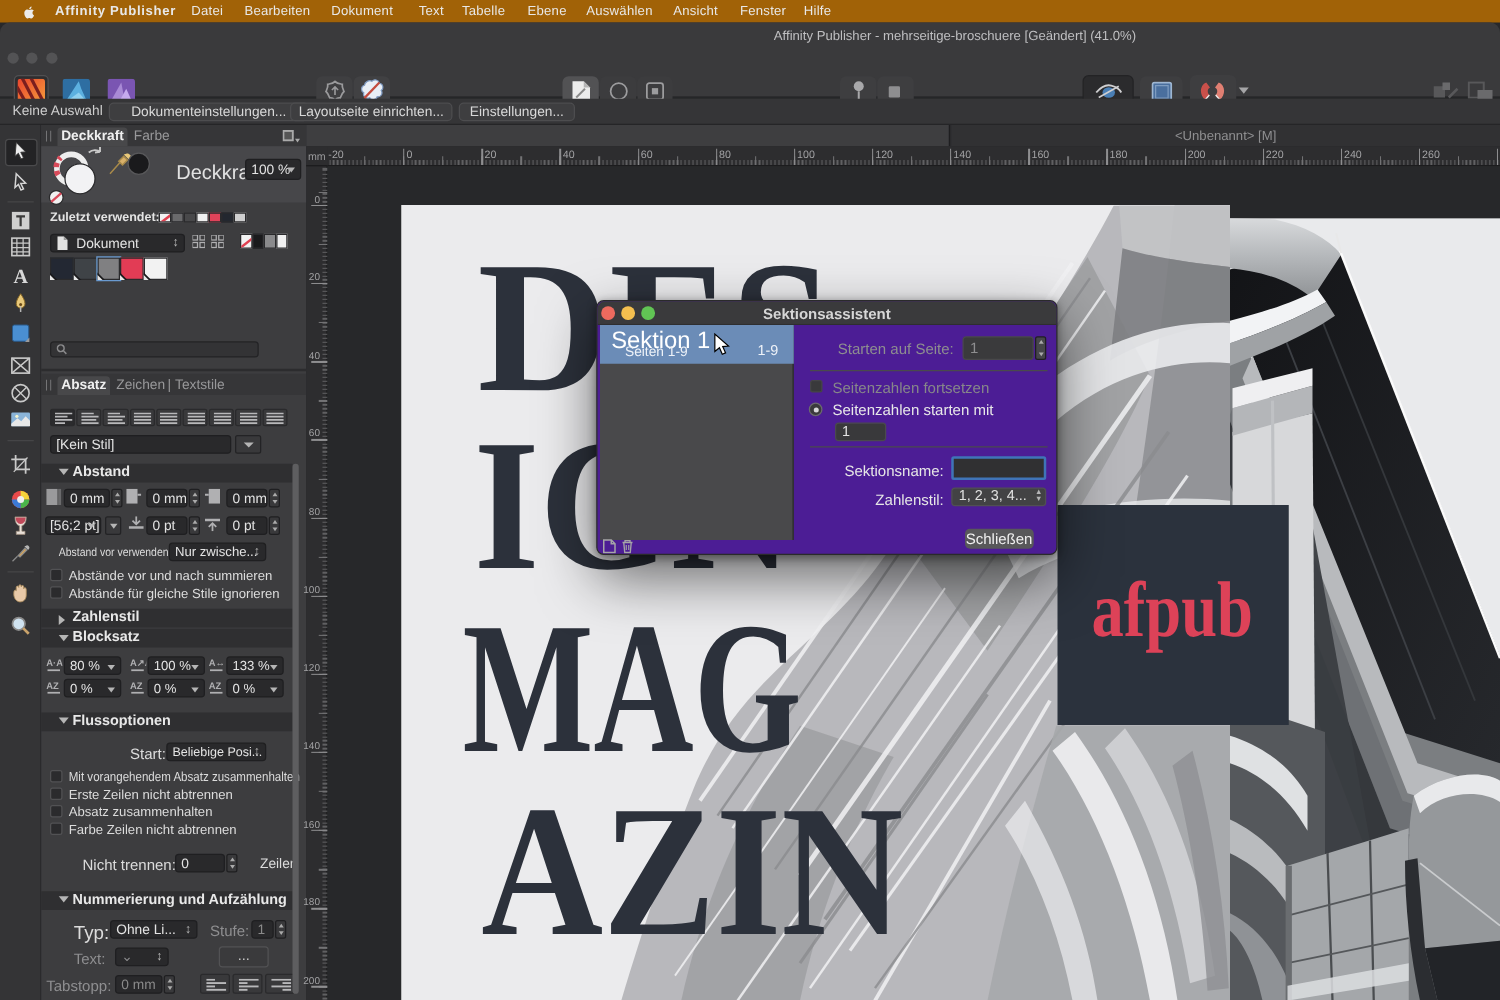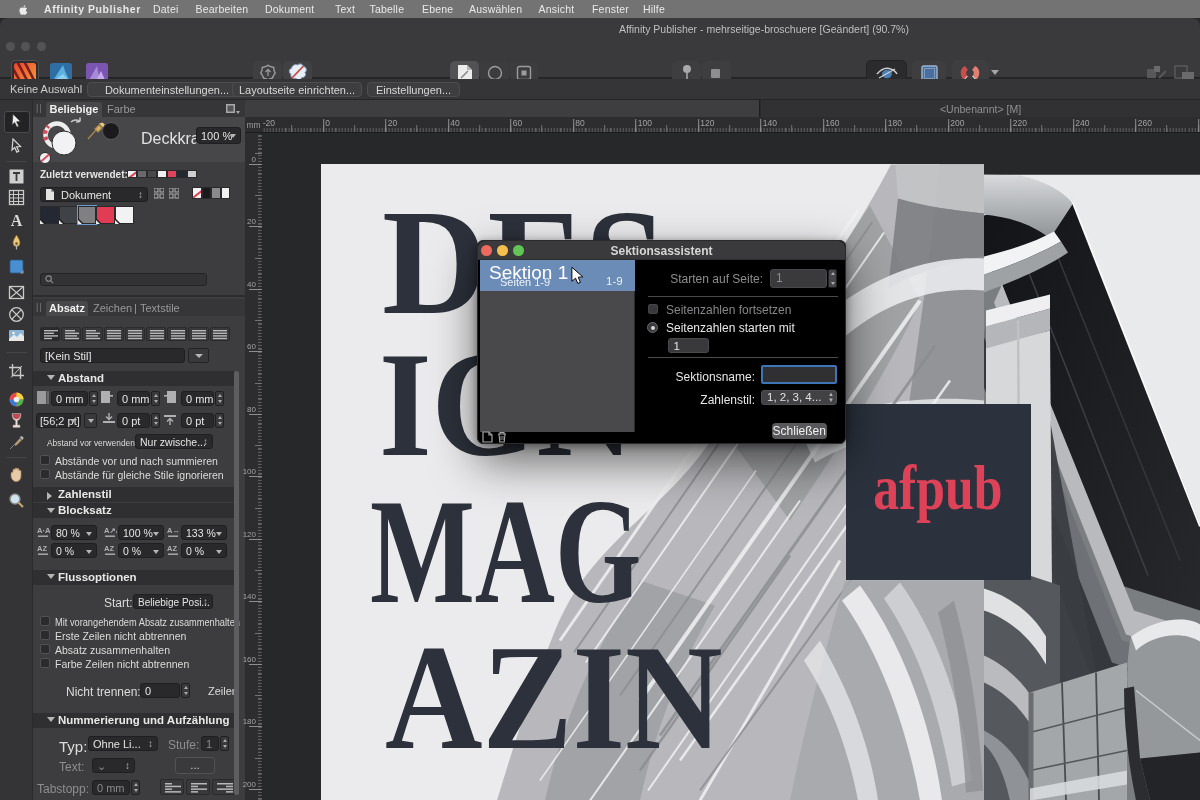--- a/index.html
+++ b/index.html
@@ -1,19 +1,19 @@
 <!DOCTYPE html>
 <html><head><meta charset="utf-8">
 <style>
 *{margin:0;padding:0;box-sizing:border-box;}
 html,body{width:1200px;height:800px;overflow:hidden;background:#27282a;font-family:"Liberation Sans",sans-serif;}
 .abs{position:absolute;}
 #stage{position:relative;width:1200px;height:800px;}
 
-#menubar{left:0;top:0;width:1200px;height:18px;background:#737373;color:#e8e8e8;font-size:10.5px;letter-spacing:0.2px;}
+#menubar{left:0;top:0;width:1200px;height:18px;background:#a16207;color:#e8e8e8;font-size:10.5px;letter-spacing:0.2px;}
 #menubar span{position:absolute;top:3px;white-space:nowrap;}
 
 #titlebar{left:0;top:18px;width:1200px;height:60px;background:#3a3a3c;border-bottom:1px solid #232324;border-radius:8px 8px 0 0;}
 .tl{position:absolute;top:23.5px;width:9px;height:9px;border-radius:50%;background:#535355;}
 #wtitle{position:absolute;top:4.5px;left:464px;width:600px;text-align:center;color:#bfbfc1;font-size:10.5px;white-space:nowrap;}
 .tbtn{position:absolute;border-radius:5px;}
 
 #ctxbar{left:0;top:79px;width:1200px;height:20.5px;background:#353537;border-bottom:1px solid #252527;color:#d6d6d6;font-size:11.5px;}
 .cbtn{position:absolute;top:2.5px;height:15px;line-height:14px;text-align:center;background:#3e3e40;border:1px solid #4d4d4f;border-radius:4px;color:#d9d9d9;white-space:nowrap;overflow:hidden;font-size:11px;}
 
@@ -43,21 +43,21 @@
 #tabbar{left:245px;top:99.5px;width:955px;height:17.5px;background:#2a2a2c;}
 
 #hruler{left:245px;top:117px;width:955px;height:16px;background:#2d2d2f;border-bottom:1px solid #1c1c1e;}
 #vruler{left:245px;top:133px;width:17px;height:667px;background:#2d2d2f;border-right:1px solid #1c1c1e;}
 .rnum{position:absolute;color:#a2a2a4;font-size:8.5px;}
 
 #canvas{left:262px;top:133px;width:938px;height:667px;background:#27282a;overflow:hidden;}
 
 .bigline{position:absolute;font-family:"Liberation Serif",serif;font-weight:bold;color:#2c313b;font-size:150px;line-height:104px;transform-origin:0 0;white-space:nowrap;}
 
-#dialog{left:477px;top:240px;width:369px;height:203.5px;background:#000000;border-radius:6px;box-shadow:0 18px 45px rgba(0,0,0,.55),0 2px 8px rgba(0,0,0,.4);border:1px solid #2a2a2b;font-size:12px;color:#e2e2e2;}
+#dialog{left:477px;top:240px;width:369px;height:203.5px;background:#4c1d95;border-radius:6px;box-shadow:0 18px 45px rgba(0,0,0,.55),0 2px 8px rgba(0,0,0,.4);border:1px solid #2a2a2b;font-size:12px;color:#e2e2e2;}
 .dsep{position:absolute;left:170px;width:190px;height:1px;background:#4a4a4c;}
 </style></head><body>
 <div id="stage">
 <div id="menubar" class="abs">
       <span style="left:44px;font-weight:bold;letter-spacing:0.55px;">Affinity Publisher</span>
       <span style="left:153px;">Datei</span>
       <span style="left:195.5px;">Bearbeiten</span>
       <span style="left:265px;">Dokument</span>
       <span style="left:335px;">Text</span>
       <span style="left:369.5px;">Tabelle</span>
@@ -68,21 +68,21 @@
       <span style="left:643px;">Hilfe</span>
     </div>
     <svg class="abs" style="left:16.5px;top:3.5px" width="11" height="12" viewBox="0 0 26 30">
 <path fill="#ebebeb" d="M21.7 15.9c0-3.1 2.5-4.6 2.6-4.7-1.4-2.1-3.6-2.4-4.4-2.4-1.9-.2-3.7 1.1-4.6 1.1-.9 0-2.4-1.1-4-1-2 0-3.9 1.2-5 3-2.1 3.7-.5 9.2 1.5 12.2 1 1.5 2.2 3.1 3.8 3 1.5-.1 2.1-1 3.9-1s2.3 1 4 .9c1.6 0 2.7-1.5 3.7-3 1.2-1.7 1.6-3.4 1.7-3.5-.1 0-3.2-1.2-3.2-4.6z"></path>
 <path fill="#ebebeb" d="M18.7 6.8c.8-1 1.4-2.4 1.2-3.8-1.2.1-2.7.8-3.5 1.8-.8.9-1.5 2.3-1.3 3.7 1.4.1 2.8-.7 3.6-1.7z"></path>
     </svg>
     <div id="titlebar" class="abs">
       <div class="tl" style="left:6px"></div>
       <div class="tl" style="left:21px"></div>
       <div class="tl" style="left:36.5px"></div>
-      <div id="wtitle">Affinity Publisher - mehrseitige-broschuere [Geändert] (90.7%)</div>
+      <div id="wtitle">Affinity Publisher - mehrseitige-broschuere [Geändert] (41.0%)</div>
       <div class="abs" style="left:11px;top:42px;width:28px;height:27px;background:#2e2e30;border:1px solid #505052;border-radius:4px"></div>
 <svg class="abs" style="left:14px;top:45px" width="22" height="21" viewBox="0 0 22 21">
         <defs>
           <linearGradient id="apub" x1="0" y1="0" x2="1" y2="1">
             <stop offset="0" stop-color="#e8452e"></stop>
             <stop offset="1" stop-color="#f6a03c"></stop>
           </linearGradient>
         </defs>
         <rect width="22" height="21" rx="2.5" fill="url(#apub)"></rect>
         <g stroke="#7a1e1e" stroke-width="2.6">
@@ -234,21 +234,21 @@
     <svg class="abs" style="left:8px;top:491.5px" width="17" height="17" viewBox="0 0 17 17">
       <circle cx="7" cy="7" r="5" fill="#cfe2f0" stroke="#8a8a8a" stroke-width="1.4"></circle>
       <line x1="10.5" y1="10.5" x2="15" y2="15" stroke="#c9a26a" stroke-width="2.2"></line>
     </svg>
     <div class="abs" style="left:6px;top:160.5px;width:21px;height:1px;background:#454547"></div>
     <div class="abs" style="left:6px;top:352px;width:21px;height:1px;background:#454547"></div>
     <div class="abs" style="left:6px;top:457px;width:21px;height:1px;background:#454547"></div>
     <div id="lpanel" class="abs">
       <div class="ptabrow" style="top:0px"></div>
       <div class="abs" style="left:3px;top:3px;width:7px;height:11px;color:#7a7a7c;font-size:9px;letter-spacing:1px">||</div>
-      <div class="ptab-a" style="left:13px;width:56px">Beliebige</div>
+      <div class="ptab-a" style="left:13px;width:56px">Deckkraft</div>
       <div class="ptab-i" style="left:74px">Farbe</div>
       <svg class="abs" style="left:193px;top:4px" width="14" height="11" viewBox="0 0 14 11">
         <rect x="0" y="0" width="9" height="9" fill="#aaa"></rect>
         <rect x="1.5" y="1.5" width="6" height="6" fill="#555"></rect>
         <path d="M10 7 L14 7 L12 10Z" fill="#aaa"></path>
       </svg>
       <div class="abs" style="left:0;top:17px;width:211.5px;height:45px;background:#47474a"></div>
       <svg class="abs" style="left:5px;top:15.5px" width="52" height="50" viewBox="0 0 52 50">
 <circle cx="19" cy="20" r="11.5" fill="none" stroke="#ededed" stroke-width="4.5"></circle>
 <path d="M8.5 25 A11.5 11.5 0 0 1 10.5 11" fill="none" stroke="#d84a5a" stroke-width="4.5" stroke-dasharray="3.5 3"></path>

